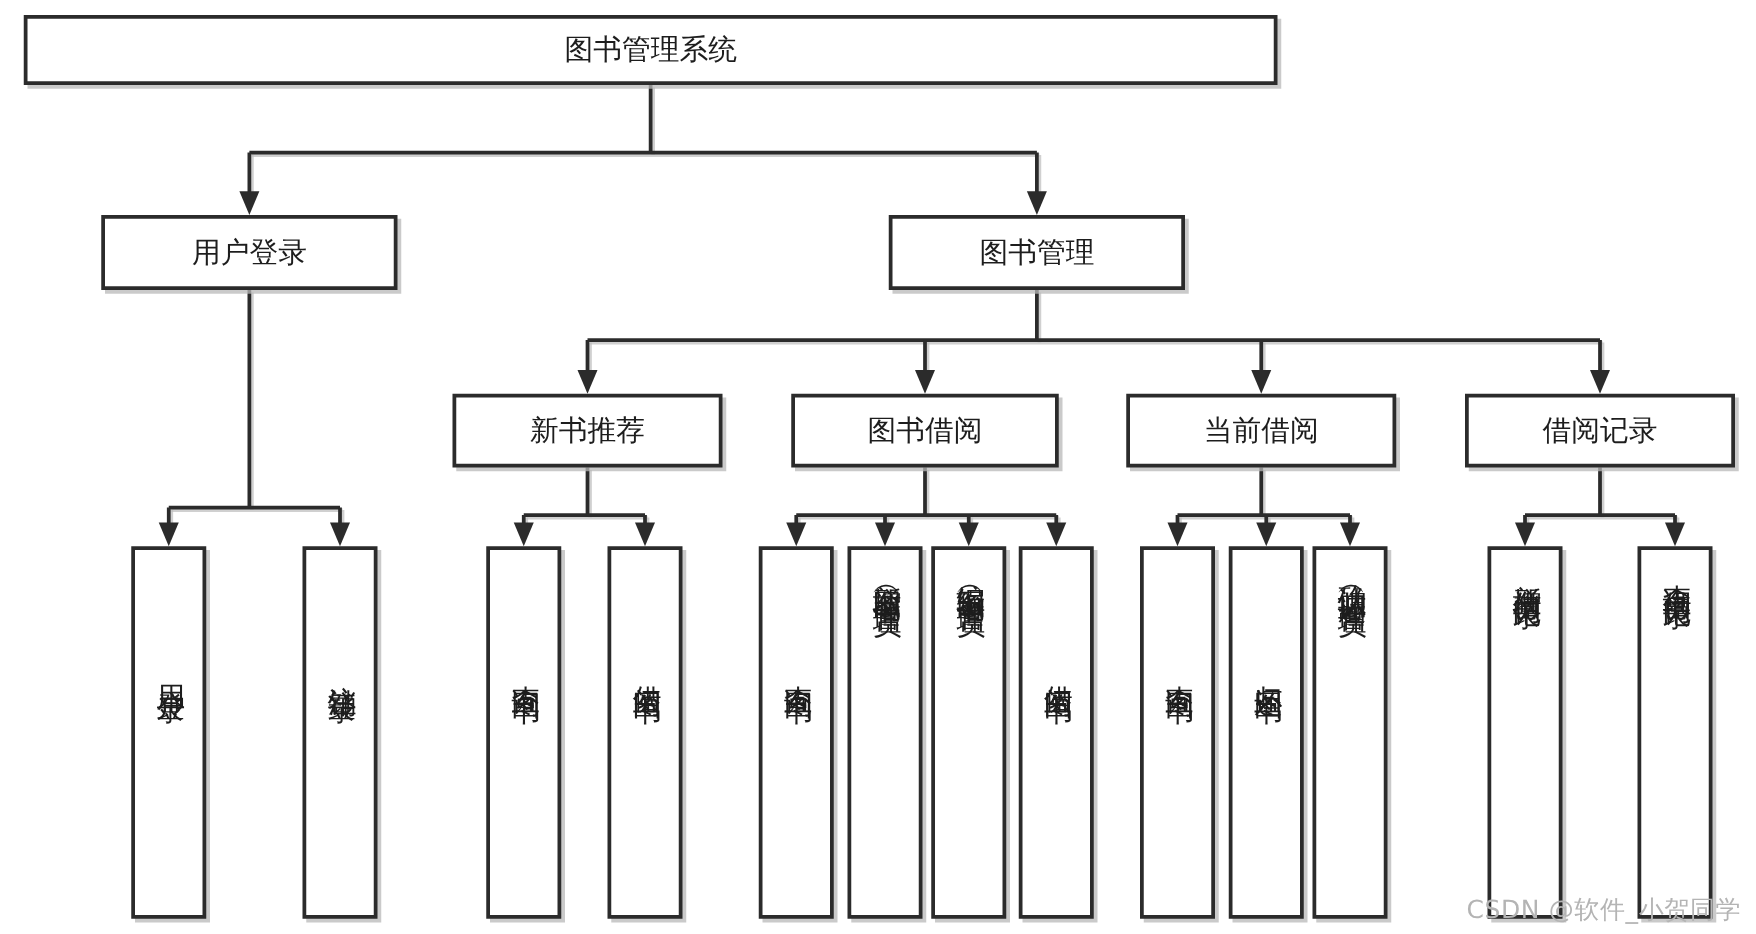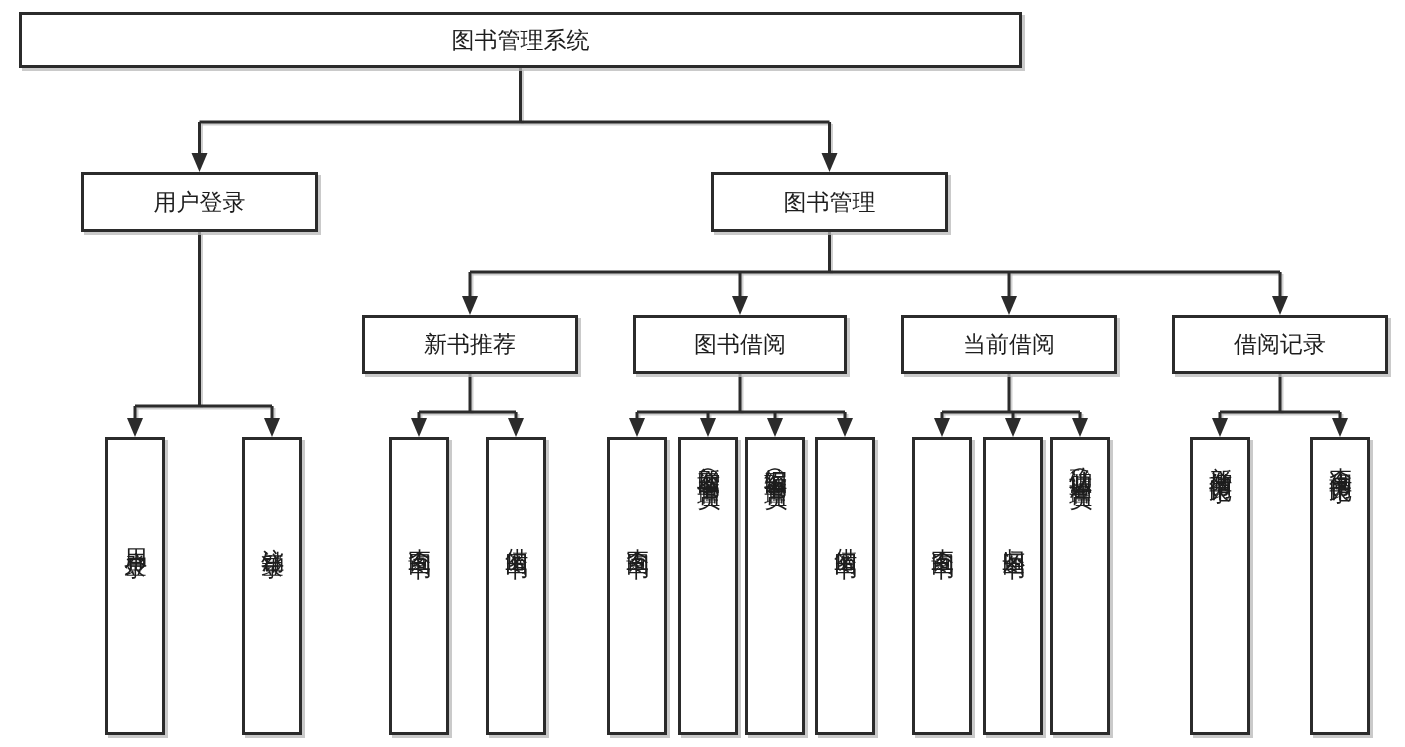--- a/index.html
+++ b/index.html
@@ -241,13 +241,14 @@
       <div class="node-label-v" style="left: 695px; top: 449px;">新增图书（管理员）</div>
       <div class="node-label-v" style="left: 762px; top: 449px;">编辑图书（管理员）</div>
       <div class="node-label-v" style="left: 832px; top: 530px;">借阅图书</div>
       <div class="node-label-v" style="left: 929px; top: 530px;">查询图书</div>
       <div class="node-label-v" style="left: 1000px; top: 530px;">归还图书</div>
       <div class="node-label-v" style="left: 1067px; top: 449px;">确认归还（管理员）</div>
       <div class="node-label-v" style="left: 1207px; top: 449px;">新增借阅记录</div>
       <div class="node-label-v" style="left: 1327px; top: 449px;">查询借阅记录</div>
     </div>
 
+  <div class="watermark">CSDN @软件_小贺同学</div>
 </div>
 
 </body></html>

